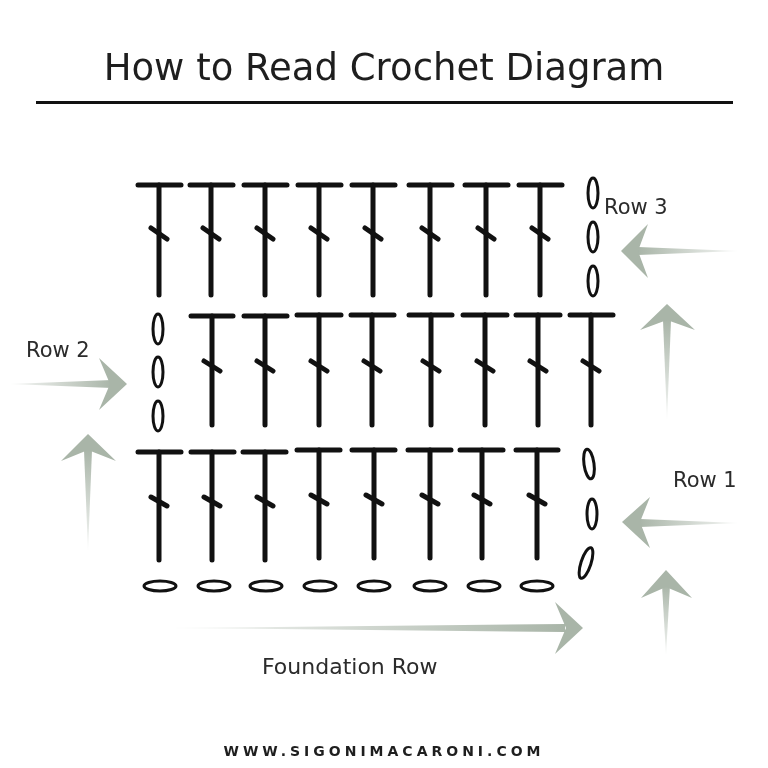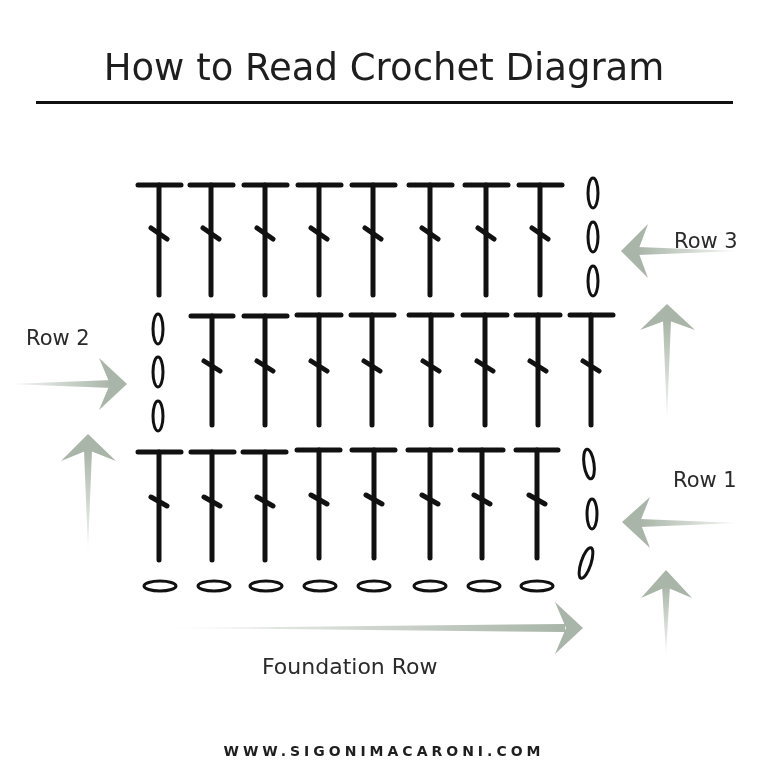--- a/index.html
+++ b/index.html
@@ -227,18 +227,18 @@
     <polygon points="667,420 663,320 671,320" fill="url(#fadeU)"></polygon>
     <polygon points="640,330 667,304 695,330 667,320" fill="#a9b5a8"></polygon>
   </g>
 
   <g>
     <polygon points="738,251 638,247 638,255" fill="url(#fadeR)"></polygon>
     <polygon points="648,224 621,251 648,278 638,251" fill="#a9b5a8"></polygon>
   </g>
 </svg>
 
-<div class="label" style="left:674px; top:195px;margin-top:34px;">Row 3</div>
-<div class="label" style="left:26px; top:326px;">Row 2</div>
+<div class="label" style="left:604px; top:195px;">Row 3</div>
+<div class="label" style="left:26px; top:338px;">Row 2</div>
 <div class="label" style="left:641px; top:468px;margin-left:32px;">Row 1</div>
 <div class="label" style="left:262px; top:654px; font-size:22px;text-align:right;">Foundation Row</div>
 
 <div class="footer">WWW.SIGONIMACARONI.COM</div>
 
 </body></html>

